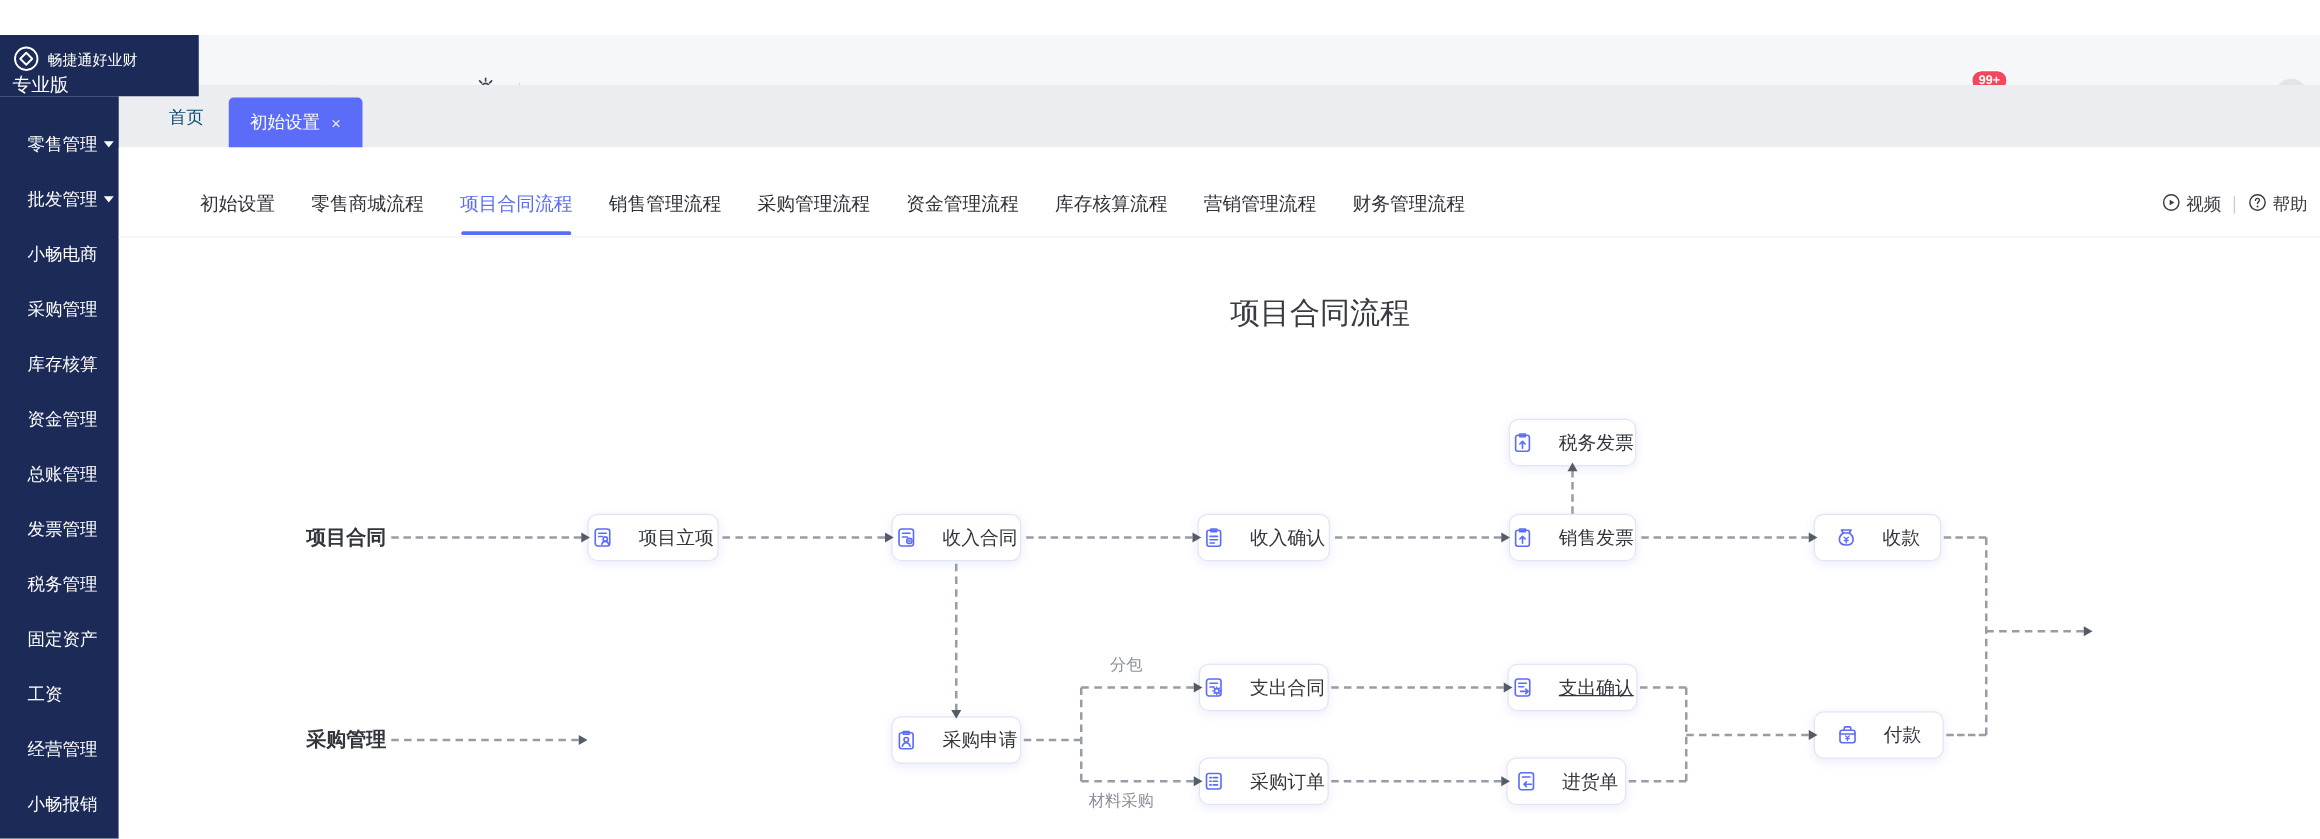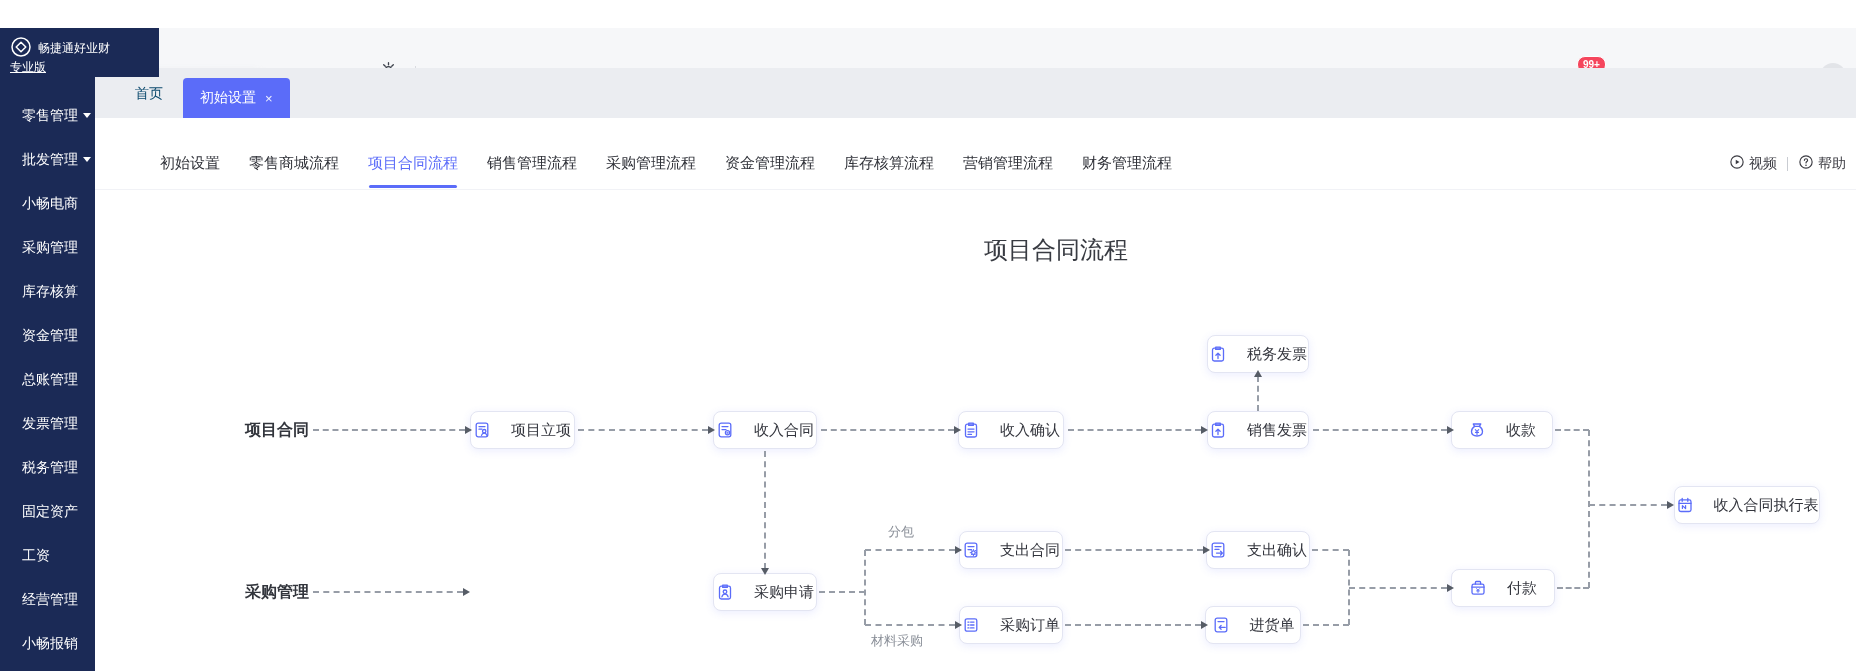--- a/index.html
+++ b/index.html
@@ -7,21 +7,21 @@
     width:1856px;height:671px;position:relative;overflow:hidden;
     font-family:"Liberation Sans","DejaVu Sans",sans-serif;
     background:#fff;-webkit-font-smoothing:antialiased;
   }
   
   .topstrip{position:absolute;left:0;top:0;width:1856px;height:28px;background:#fff;}
   .header{position:absolute;left:0;top:28px;width:1856px;height:40px;background:#f6f7f9;}
   .logo-block{position:absolute;left:0;top:28px;width:115px;height:49px;background:#1b2a56;z-index:5;padding-left:44px;}
   .logo-mark{position:absolute;left:9px;top:7px;}
   .logo-name{position:absolute;left:38px;top:12px;color:#fff;font-size:12px;white-space:nowrap;width:76px;overflow:hidden;}
-  .logo-edition{position:absolute;left:10px;top:31px;color:#fff;font-size:12px;text-decoration:underline;}
+  .logo-edition{position:absolute;left:10px;top:31px;color:#fff;font-size:15px;}
   .org-field{position:absolute;left:115px;top:28px;width:257px;height:39px;border-bottom:1px solid #dfe2e8;}
   .blur1{position:absolute;left:8px;top:18px;width:138px;height:18px;background:#c7cbd2;border-radius:3px;filter:blur(4px);opacity:.8;}
   .blur2{position:absolute;left:48px;top:28px;width:92px;height:13px;background:#dde0e5;border-radius:3px;filter:blur(3px);}
   .org-caret{position:absolute;right:10px;top:12px;}
   .hdr-gear{position:absolute;left:380px;top:33px;cursor:pointer;}
   .hdr-div1{position:absolute;left:415px;top:38px;width:1px;height:20px;background:#d9dbe0;}
   .demo-link{position:absolute;left:430px;top:28px;height:40px;display:flex;align-items:center;gap:6px;color:#33363d;font-size:14px;cursor:pointer;}
   .hdr-right{position:absolute;left:1543px;top:28px;height:40px;display:flex;align-items:center;color:#33363d;font-size:13px;}
   .hr-item{display:flex;align-items:center;gap:5px;cursor:pointer;position:relative;white-space:nowrap;}
   .badge{position:absolute;left:34px;top:-10px;height:15px;padding:0 5px;background:#f5465d;color:#fff;
@@ -307,21 +307,21 @@
       </div>
       <div class="node" style="left: 864px; top: 351px; width: 104px;">
         <svg width="18" height="18" viewBox="0 0 18 18" fill="none" stroke="#5b6cf9" stroke-width="1.3" stroke-linecap="round" stroke-linejoin="round">
           <rect x="3.2" y="2.2" width="11.6" height="13.6" rx="2"></rect>
           <path d="M6 5.6h6M6 8.6h3.5"></path>
           <circle cx="11.4" cy="11.7" r="1.8"></circle>
           <path d="M11.4 9.3v-.8M11.4 14.9v-.8M13.8 11.7h.8M8.2 11.7H9M13 10l.6-.6M9.2 13.9l.6-.6M13 13.4l.6.6M9.2 9.5l.6.6" stroke-width="1"></path>
         </svg>
         <span>支出合同</span>
       </div>
-      <div class="node" style="left: 1111px; top: 351px; width: 104px;">
+      <div class="node" style="left: 1111px; top: 351px; width: 104px; text-decoration: underline;">
         <svg width="18" height="18" viewBox="0 0 18 18" fill="none" stroke="#5b6cf9" stroke-width="1.3" stroke-linecap="round" stroke-linejoin="round">
           <rect x="3.2" y="2.2" width="11.6" height="13.6" rx="2"></rect>
           <path d="M6 5.6h6M6 8.4h4"></path>
           <path d="M7.5 12.1h6M11.6 10.2l1.9 1.9-1.9 1.9"></path>
         </svg>
         <span>支出确认</span>
       </div>
       <div class="node" style="left: 864px; top: 426px; width: 104px;">
         <svg width="18" height="18" viewBox="0 0 18 18" fill="none" stroke="#5b6cf9" stroke-width="1.3" stroke-linecap="round" stroke-linejoin="round">
           <rect x="3.2" y="2.8" width="11.6" height="12.4" rx="1.8"></rect>
@@ -337,28 +337,20 @@
         </svg>
         <span>进货单</span>
       </div>
       <div class="node" style="left: 1356px; top: 389px; width: 104px;">
         <svg width="18" height="18" viewBox="0 0 18 18" fill="none" stroke="#5b6cf9" stroke-width="1.3" stroke-linecap="round" stroke-linejoin="round">
           <rect x="3" y="5.2" width="12" height="10" rx="1.8"></rect>
           <path d="M3 8.2h12M6.4 5V3.4c0-.5.4-.9.9-.9h3.4c.5 0 .9.4.9.9V5"></path>
           <path d="M7.5 9.7L9 11.2l1.5-1.5M9 11.2v2.2M7.6 11.9h2.8" stroke-width="1"></path>
         </svg>
         <span>付款</span>
-      </div>
-      <div class="node" style="left: 1579px; top: 306px; width: 146px;">
-        <svg width="18" height="18" viewBox="0 0 18 18" fill="none" stroke="#5b6cf9" stroke-width="1.3" stroke-linecap="round" stroke-linejoin="round">
-          <rect x="3" y="3.9" width="12" height="11.6" rx="1.8"></rect>
-          <path d="M6.2 2.3v3M11.8 2.3v3M3 7.3h12"></path>
-          <path d="M6.4 12.5V9.6l3.2 2.9V9.6" stroke-width="1.2"></path>
-        </svg>
-        <span>收入合同执行表</span>
       </div>
       <div class="row-label" style="left: 150px; top: 240px;">项目合同</div>
       <div class="row-label" style="left: 150px; top: 402px;">采购管理</div>
       <div class="branch-label" style="left: 793px; top: 343px;">分包</div>
       <div class="branch-label" style="left: 776px; top: 452px; text-align: right;">材料采购</div>
       <div class="seg h" style="left: 218px; top: 249px; width: 152px; height: 0px;"></div>
       <div class="ah e" style="left: 370px; top: 246px;"></div>
       <div class="seg h" style="left: 483px; top: 249px; width: 130px; height: 0px;"></div>
       <div class="ah e" style="left: 613px; top: 246px;"></div>
       <div class="seg h" style="left: 726px; top: 249px; width: 133px; height: 0px;"></div>

